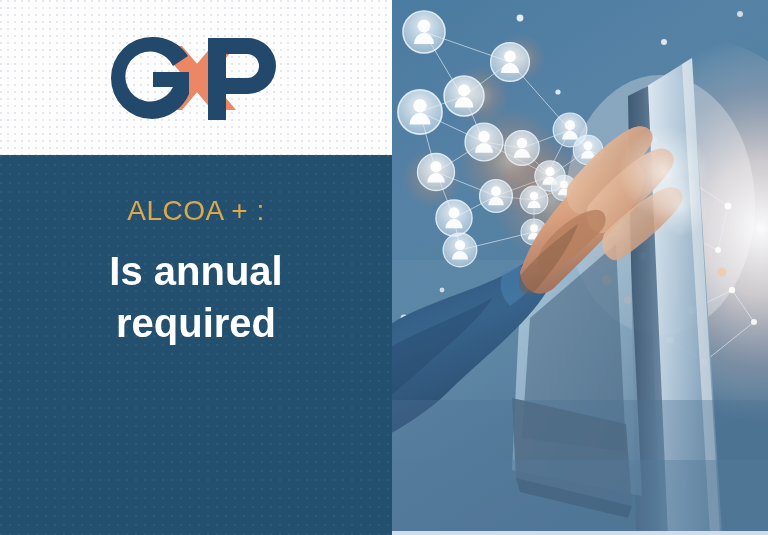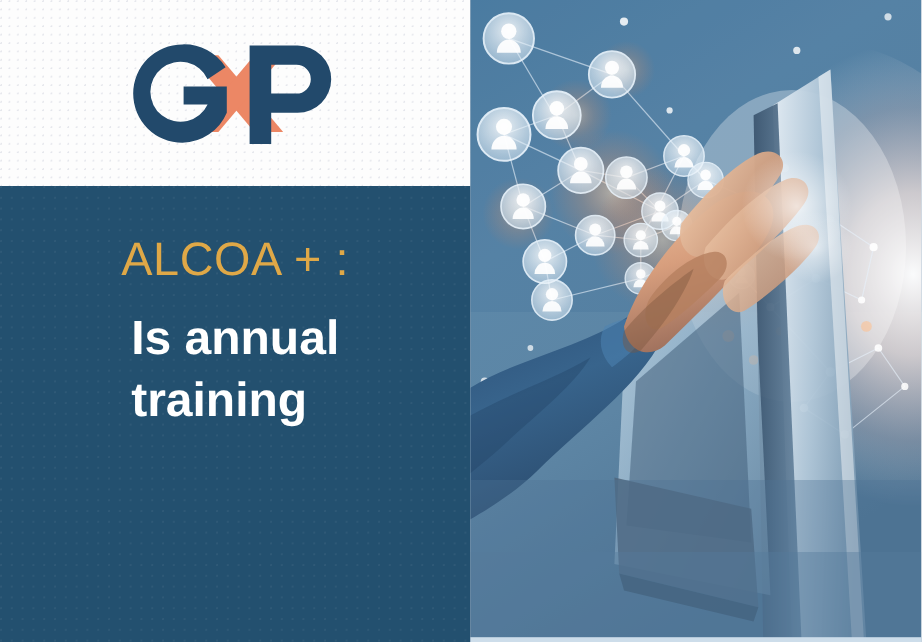--- a/index.html
+++ b/index.html
@@ -43,34 +43,34 @@
     background:#23506f;
     background-image:
       radial-gradient(circle at 1px 1px, rgba(255,255,255,.055) 0.8px, transparent 1px);
     background-size:9px 9px;
     display:flex; flex-direction:column;
     align-items:center; justify-content:flex-start;
     padding-top:42px;
   }
   #eyebrow {
     color:#dfa847;
-    font-size:39px;
+    font-size:28px;
     font-weight:400;
     letter-spacing:.5px;
     line-height:1;
     text-align:right;
     white-space:nowrap;
   }
   #headline {
     margin-top:20px;
     color:#ffffff;
     font-size:40px;
     font-weight:700;
     line-height:1.30;
-    text-align:left;
+    text-align:center;
   }
   #headline .hl-line { display:block; white-space:nowrap; }
 
   
   #hero-image {
     position:absolute; left:392px; top:0;
     width:376px; height:535px;
     overflow:hidden;
     background:#4d7496;
   }
@@ -128,21 +128,21 @@
               Z"></path>
           </g>
         </svg>
       </div>
     </div>
 
     <div id="headline-panel">
       <div id="eyebrow">ALCOA + :</div>
       <div id="headline">
         <span class="hl-line">Is annual</span>
-        <span class="hl-line">training</span>
+        <span class="hl-line">required</span>
       </div>
     </div>
   </div>
 
   <div id="hero-image">
     <svg viewBox="0 0 376 535" xmlns="http://www.w3.org/2000/svg" preserveAspectRatio="xMidYMid slice" aria-hidden="true">
       <defs>
         <linearGradient id="sky" x1="0" y1="0" x2="0.45" y2="1">
           <stop offset="0" stop-color="#4e7fa4"></stop>
           <stop offset="0.35" stop-color="#5c88a9"></stop>

